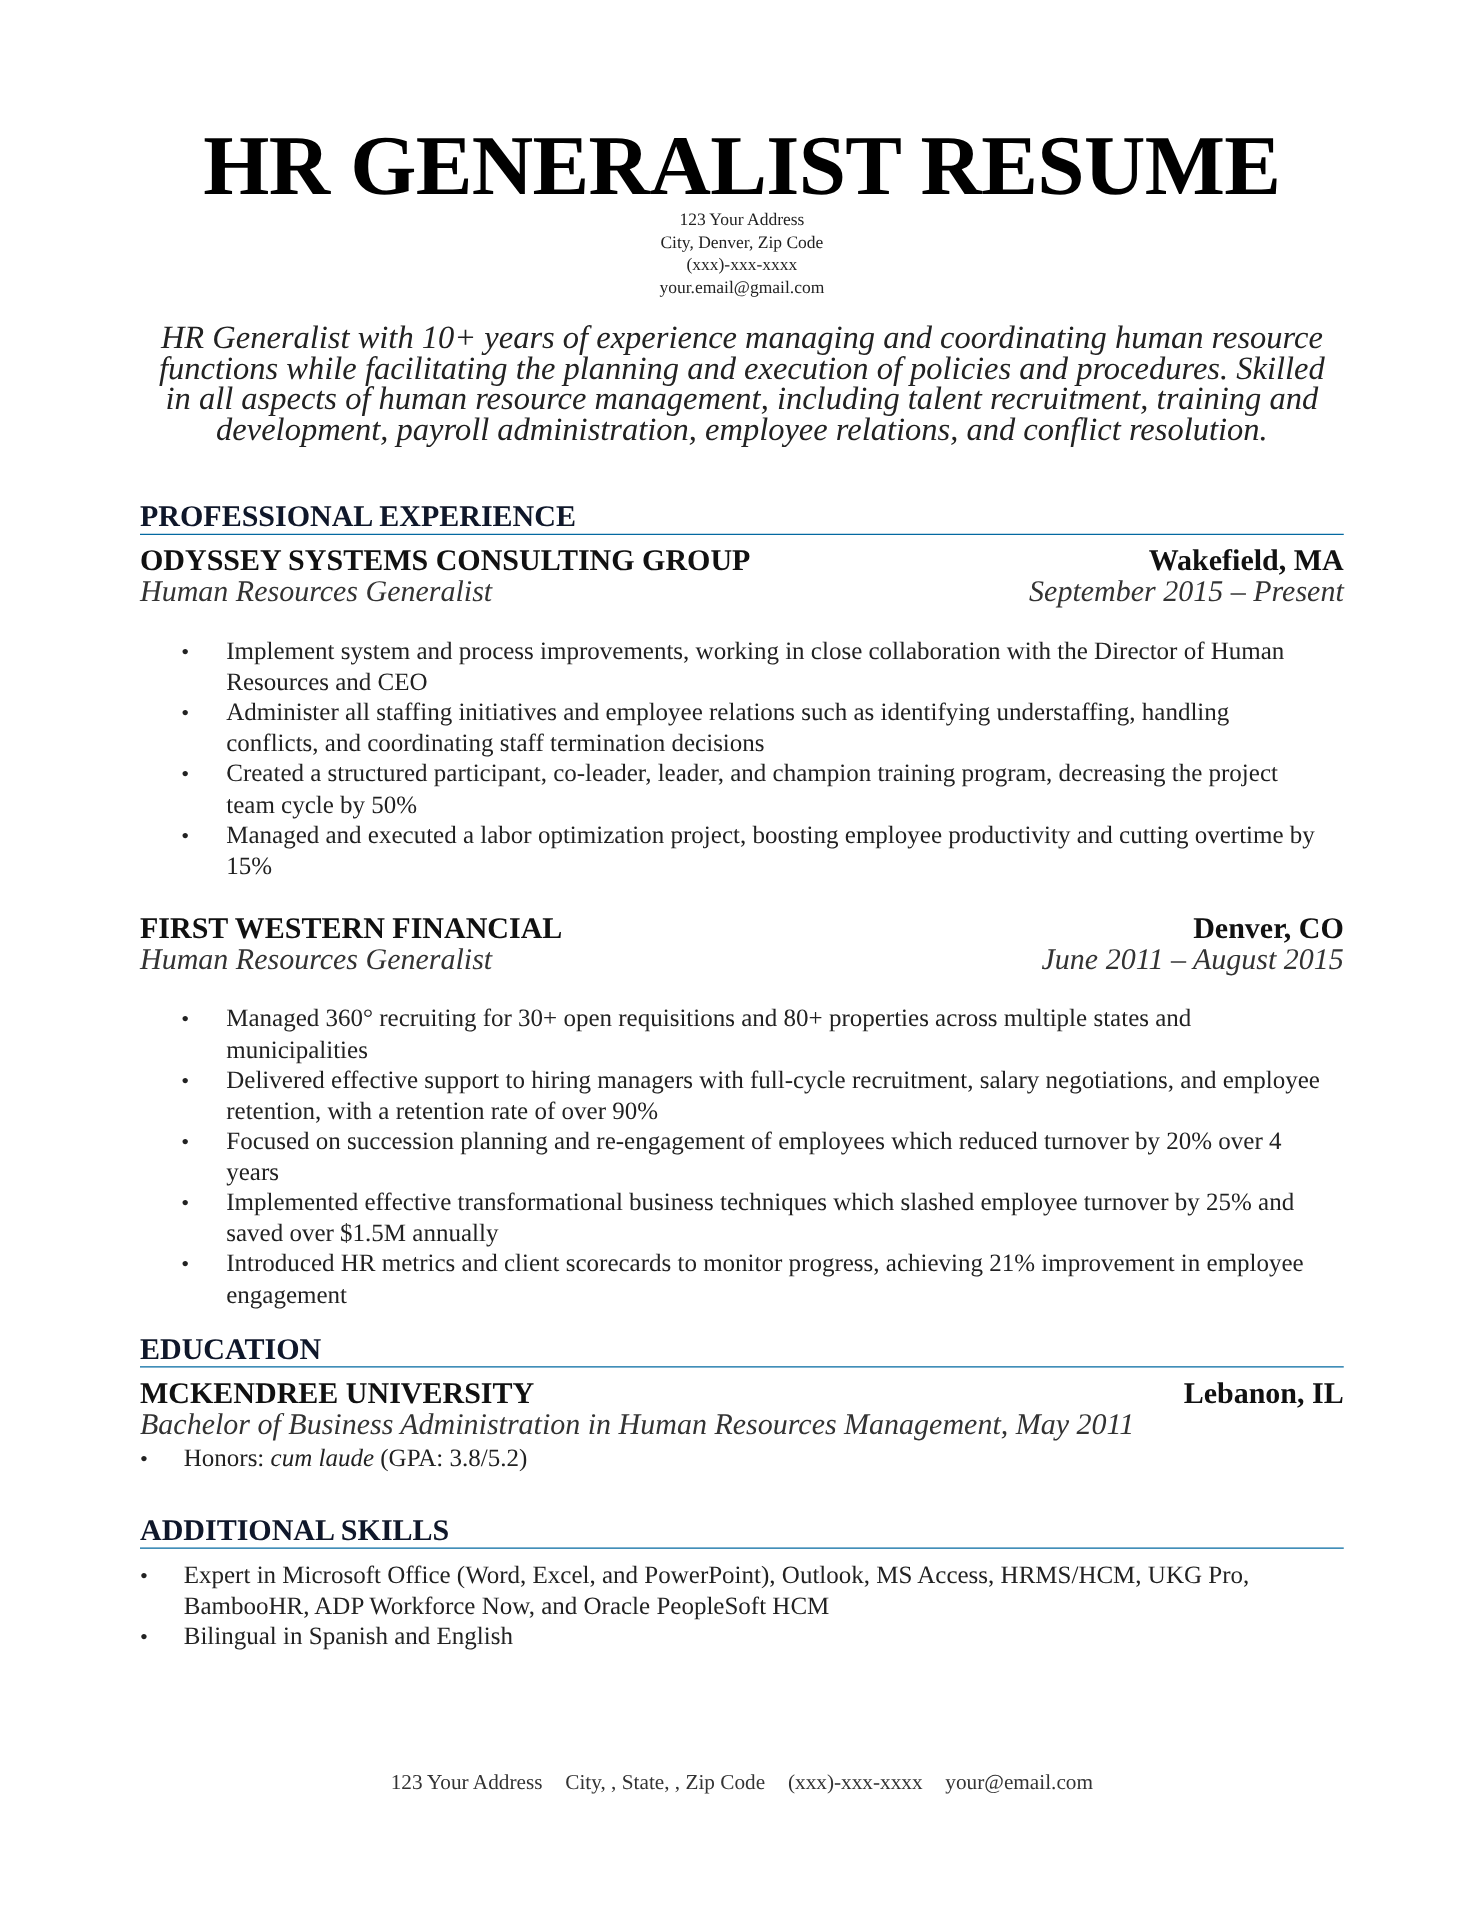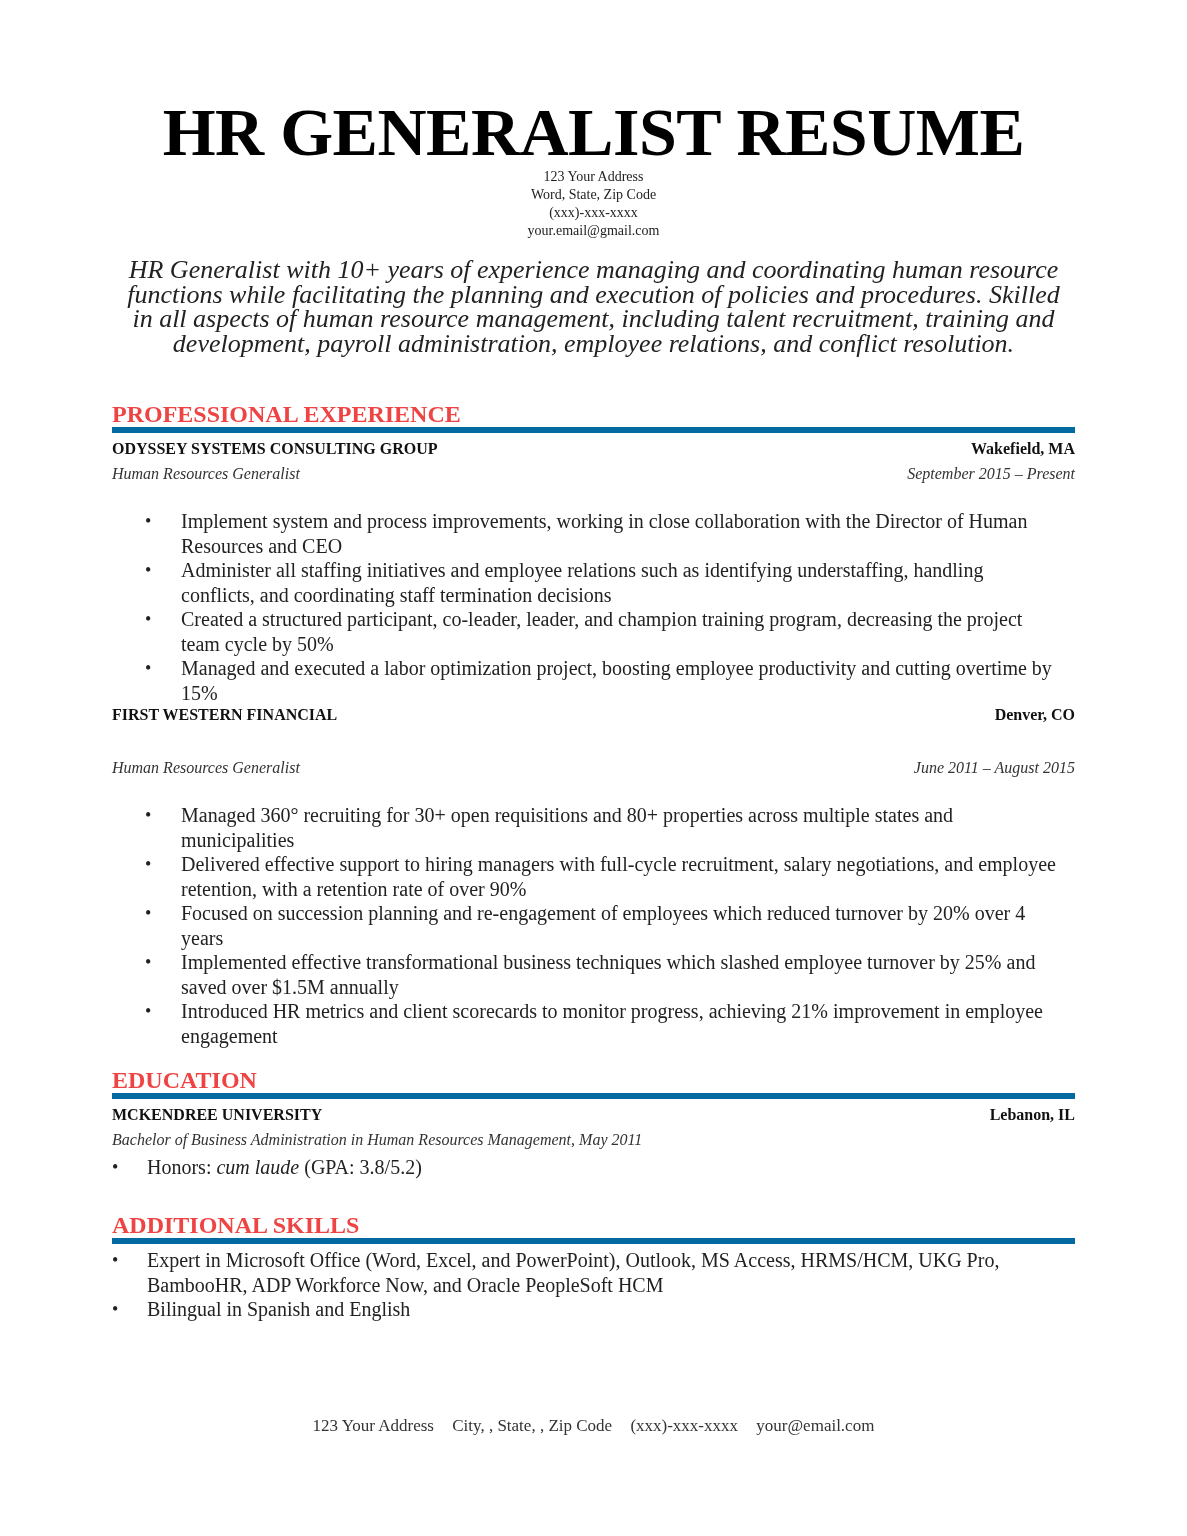--- a/index.html
+++ b/index.html
@@ -6,24 +6,24 @@
   body { width: 1187px; height: 1536px; position: relative; overflow: hidden;
          font-family: "Liberation Serif", "DejaVu Serif", serif; color: #111; }
   .page { position: absolute; left: 0; top: 0; width: 1007px; height: 1536px; text-decoration: underline; }
   .title { position: absolute; top: 95px; left: 0; width: 1187px; text-align: center;
            font-size: 68px; font-weight: bold; letter-spacing: -0.5px; line-height: 74px; color: #000; }
   .contact { position: absolute; top: 168px; left: 0; width: 1187px; text-align: center;
              font-size: 14px; line-height: 18px; color: #222; }
   .contact div { margin: 0; }
   .summary { position: absolute; top: 258px; left: 120px; width: 947px; text-align: center;
              font-size: 26px; font-style: italic; line-height: 24.5px; color: #222; }
-  .section-head { position: absolute; left: 112px; width: 963px; border-bottom: 6px solid #0369a1;
-                  font-size: 24px; font-weight: bold; line-height: 26px; padding-bottom: 0; color: #ef4444; }
+  .section-head { position: absolute; left: 112px; width: 963px; border-bottom: 1px solid #0369a1;
+                  font-size: 24px; font-weight: bold; line-height: 26px; padding-bottom: 0; color: #0f172a; }
   .row { position: absolute; left: 112px; width: 963px; display: flex; justify-content: space-between;
-         font-size: 16px; line-height: 24px; }
+         font-size: 24px; line-height: 24px; }
   .bold { font-weight: bold; color: #111; }
   .ital { font-style: italic; color: #333; }
   ul.bullets { position: absolute; margin: 0; padding: 0; list-style: none; font-size: 20px;
                line-height: 24.5px; color: #222; }
   ul.bullets li { position: relative; padding-left: 0; }
   ul.bullets li .dot { position: absolute; font-size: 18px; }
   .exp ul.bullets { left: 181px; width: 880px; }
   .exp ul.bullets li .dot { left: -36px; top: 0; }
   .edu-bullets, .skills-bullets { left: 147px; width: 930px; }
   .edu-bullets li .dot, .skills-bullets li .dot { left: -35px; top: 0; }
@@ -33,21 +33,21 @@
 </style>
 </head>
 <body>
 
 <div class="page">
 
   <div class="title">HR GENERALIST RESUME</div>
 
   <div class="contact">
     <div>123 Your Address</div>
-    <div>Word, State, Zip Code</div>
+    <div>City, Denver, Zip Code</div>
     <div>(xxx)-xxx-xxxx</div>
     <div>your.email@gmail.com</div>
   </div>
 
   <div class="summary">HR Generalist with 10+ years of experience managing and coordinating human resource functions while facilitating the planning and execution of policies and procedures. Skilled in all aspects of human resource management, including talent recruitment, training and development, payroll administration, employee relations, and conflict resolution.</div>
 
   <div class="section-head" style="top:401px;">PROFESSIONAL EXPERIENCE</div>
 
   <div class="exp">
     <div class="row" style="top:437px;">
@@ -60,21 +60,21 @@
     </div>
     <ul class="bullets" style="top:509px;">
       <li><span class="dot">•</span><span>Implement system and process improvements, working in close collaboration with the Director of Human Resources and CEO</span></li>
       <li><span class="dot">•</span><span>Administer all staffing initiatives and employee relations such as identifying understaffing, handling conflicts, and coordinating staff termination decisions</span></li>
       <li><span class="dot">•</span><span>Created a structured participant, co-leader, leader, and champion training program, decreasing the project team cycle by 50%</span></li>
       <li><span class="dot">•</span><span>Managed and executed a labor optimization project, boosting employee productivity and cutting overtime by 15%</span></li>
     </ul>
   </div>
 
   <div class="exp">
-    <div class="row" style="top:703px;">
+    <div class="row" style="top:731px;">
       <span class="bold">FIRST WESTERN FINANCIAL</span>
       <span class="bold">Denver, CO</span>
     </div>
     <div class="row" style="top:756px;">
       <span class="ital">Human Resources Generalist</span>
       <span class="ital">June 2011 – August 2015</span>
     </div>
     <ul class="bullets" style="top:803px;">
       <li><span class="dot">•</span><span>Managed 360° recruiting for 30+ open requisitions and 80+ properties across multiple states and municipalities</span></li>
       <li><span class="dot">•</span><span>Delivered effective support to hiring managers with full-cycle recruitment, salary negotiations, and employee retention, with a retention rate of over 90%</span></li>

